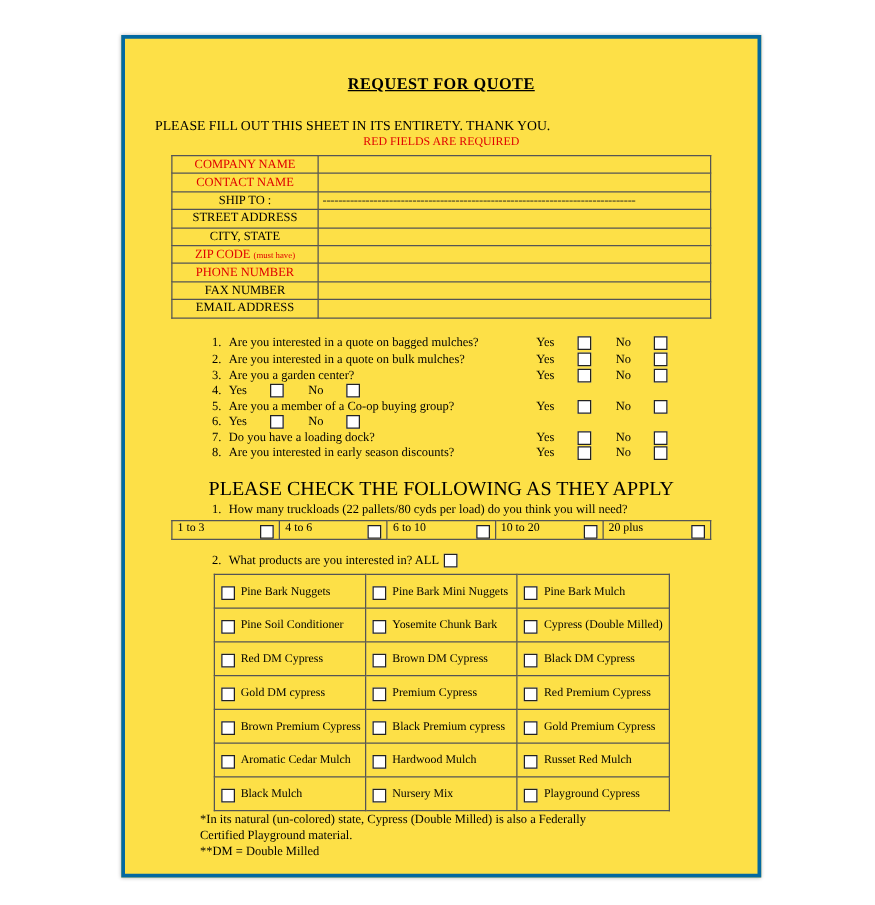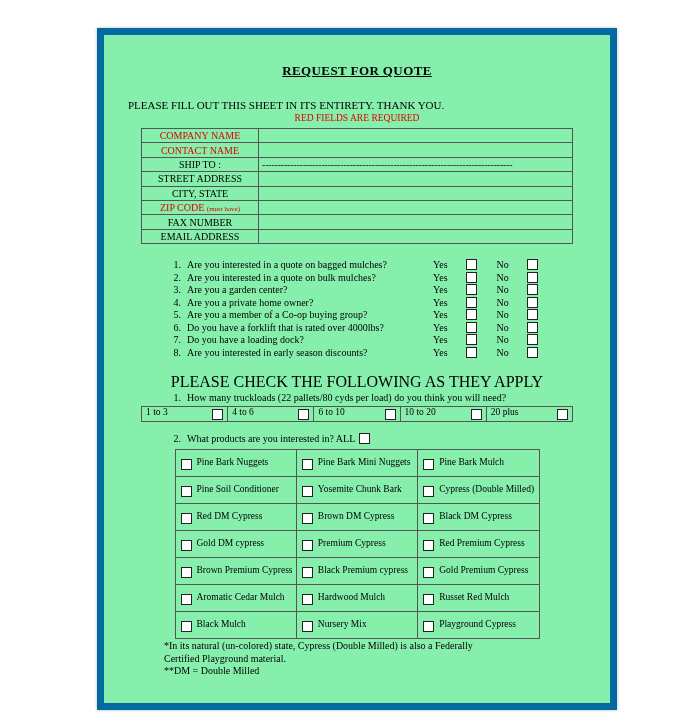--- a/index.html
+++ b/index.html
@@ -13,23 +13,23 @@
     font-family: "Liberation Serif", serif;
     color: #000;
     position: relative;
   }
   #page {
     position: absolute;
     left: 97px;
     top: 28px;
     width: 506px;
     height: 668px;
-    background: #86efac;
+    background: #fde047;
     box-shadow: 0 0 3px rgba(0,0,0,0.28);
-    border: 7px solid #0369a1;
+    border: 3px solid #0369a1;
     overflow: hidden;
   }
   #inner {
     padding: 22px 24px 0 24px;
   }
   .doc-title {
     text-align: center;
     font-size: 13px;
     font-weight: bold;
     letter-spacing: .4px;
@@ -222,20 +222,24 @@
         </tr>
         <tr>
           <td class="label">CITY, STATE</td>
           <td class="value"></td>
         </tr>
         <tr>
           <td class="label red"><span>ZIP CODE</span> <span class="small">(must have)</span></td>
           <td class="value"></td>
         </tr>
         <tr>
+          <td class="label red">PHONE NUMBER</td>
+          <td class="value"></td>
+        </tr>
+        <tr>
           <td class="label">FAX NUMBER</td>
           <td class="value"></td>
         </tr>
         <tr>
           <td class="label">EMAIL ADDRESS</td>
           <td class="value"></td>
         </tr>
       </tbody>
     </table>
 
@@ -265,41 +269,39 @@
         <span class="qtext">Are you a garden center?</span>
         <span class="yn">
           <span class="lbl">Yes</span>
             <span class="box"></span>
             <span class="lbl2">No</span>
             <span class="box"></span>
         </span>
       </li>
       <li>
         <span class="num">4.</span>
-        <span class="qtext">Are you a private home owner?</span>
         <span class="yn">
           <span class="lbl">Yes</span>
             <span class="box"></span>
             <span class="lbl2">No</span>
             <span class="box"></span>
         </span>
       </li>
       <li>
         <span class="num">5.</span>
         <span class="qtext">Are you a member of a Co-op buying group?</span>
         <span class="yn">
           <span class="lbl">Yes</span>
             <span class="box"></span>
             <span class="lbl2">No</span>
             <span class="box"></span>
         </span>
       </li>
       <li>
         <span class="num">6.</span>
-        <span class="qtext">Do you have a forklift that is rated over 4000lbs?</span>
         <span class="yn">
           <span class="lbl">Yes</span>
             <span class="box"></span>
             <span class="lbl2">No</span>
             <span class="box"></span>
         </span>
       </li>
       <li>
         <span class="num">7.</span>
         <span class="qtext">Do you have a loading dock?</span>

